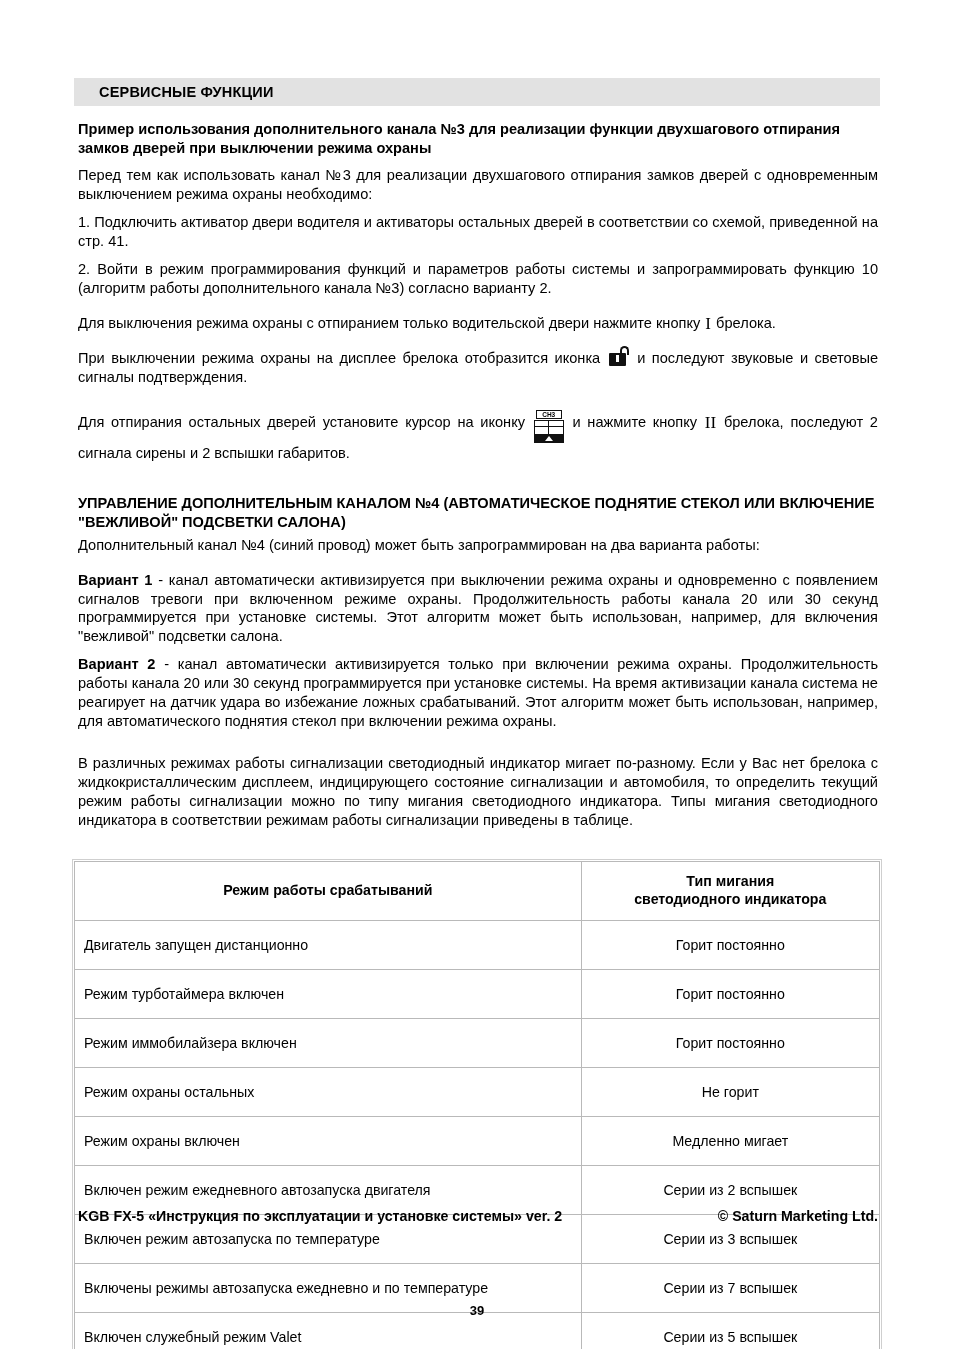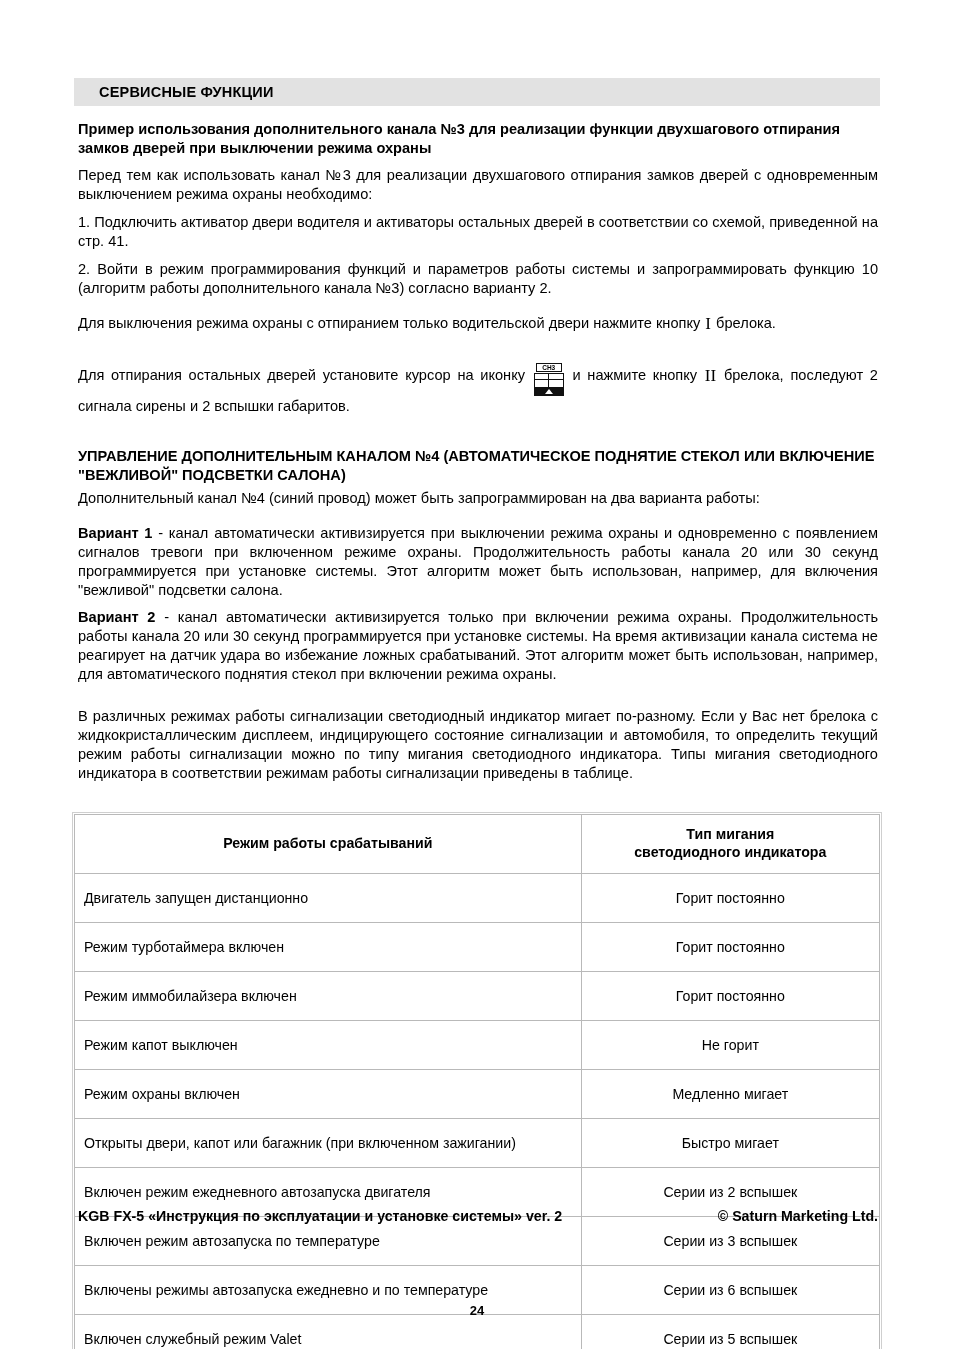--- a/index.html
+++ b/index.html
@@ -239,20 +239,29 @@
   <div class="spacer-sm"></div>
 
   <div class="para">
     <span>Для выключения режима охраны с отпиранием только водительской двери нажмите кнопку</span>
     <span class="roman">I</span>
     <span>брелока.</span>
   </div>
 
   <div class="spacer-sm"></div>
 
+  <div class="para">
+    <span>При выключении режима охраны на дисплее брелока отобразится иконка</span>
+    <span class="icon-unlock">
+      <span class="shackle"></span>
+      <span class="body"></span>
+      <span class="keyhole"></span>
+    </span>
+    <span>и последуют звуковые и световые сигналы подтверждения.</span>
+  </div>
 
   <div class="spacer-md"></div>
 
   <div class="para">
     <span>Для отпирания остальных дверей установите курсор на иконку</span>
     <span class="icon-ch3">
       <span class="ch3-label">CH3</span>
       <span class="ch3-grid">
           <i></i>
           <i></i>
@@ -309,50 +318,46 @@
         </tr>
         <tr>
           <td class="mode">Режим турботаймера включен</td>
           <td class="blink">Горит постоянно</td>
         </tr>
         <tr>
           <td class="mode">Режим иммобилайзера включен</td>
           <td class="blink">Горит постоянно</td>
         </tr>
         <tr>
-          <td class="mode">Режим капот выключен</td>
+          <td class="mode">Режим охраны остальных</td>
           <td class="blink">Не горит</td>
         </tr>
         <tr>
           <td class="mode">Режим охраны включен</td>
           <td class="blink">Медленно мигает</td>
         </tr>
         <tr>
-          <td class="mode">Открыты двери, капот или багажник (при включенном зажигании)</td>
-          <td class="blink">Быстро мигает</td>
-        </tr>
-        <tr>
           <td class="mode">Включен режим ежедневного автозапуска двигателя</td>
           <td class="blink">Серии из 2 вспышек</td>
         </tr>
         <tr>
           <td class="mode">Включен режим автозапуска по температуре</td>
           <td class="blink">Серии из 3 вспышек</td>
         </tr>
         <tr>
           <td class="mode">Включены режимы автозапуска ежедневно и по температуре</td>
-          <td class="blink">Серии из 6 вспышек</td>
+          <td class="blink">Серии из 7 вспышек</td>
         </tr>
         <tr>
           <td class="mode">Включен служебный режим Valet</td>
           <td class="blink">Серии из 5 вспышек</td>
         </tr>
       </tbody>
   </table>
 
 </div>
 
 <div class="footer">
   <span>KGB FX-5 «Инструкция по эксплуатации и установке системы» ver. 2</span>
   <span>© Saturn Marketing Ltd.</span>
 </div>
 
-<div class="page-number">24</div>
+<div class="page-number">39</div>
 
 </body></html>

